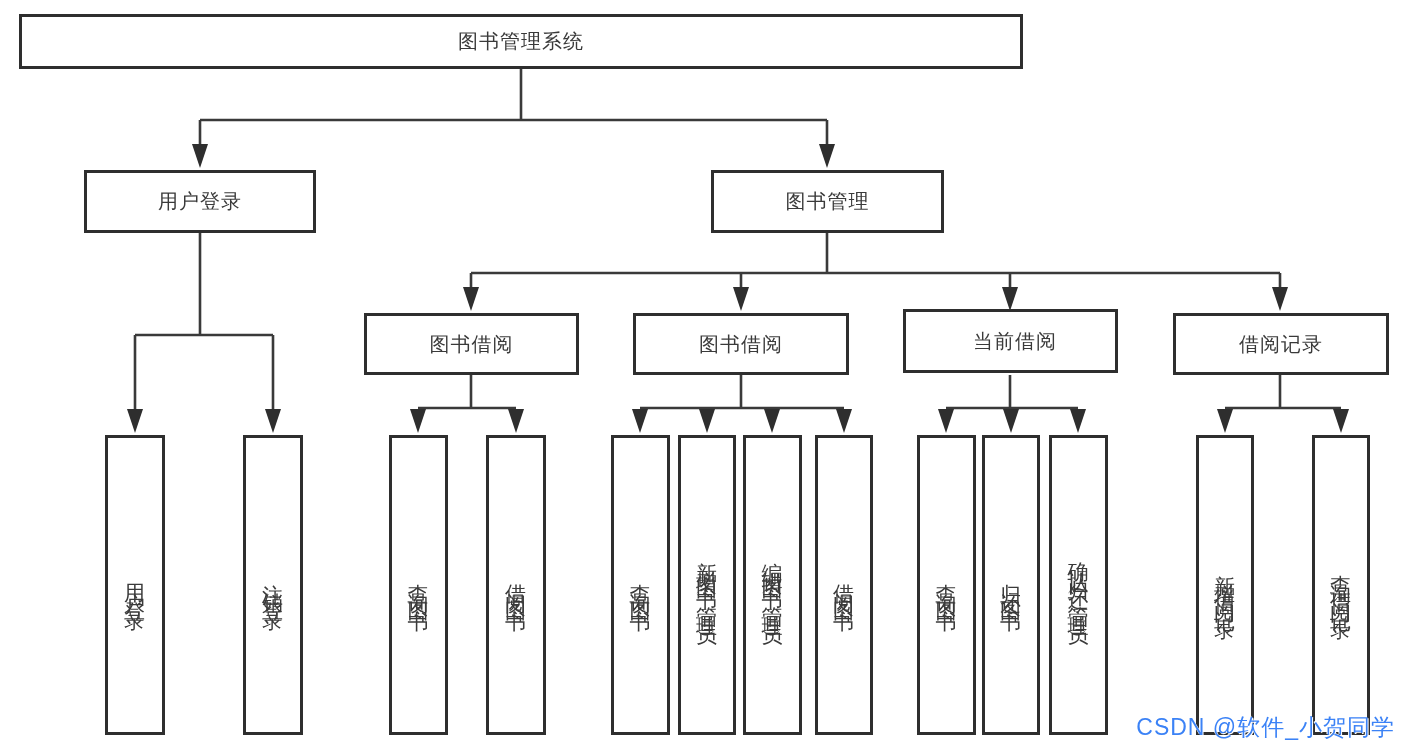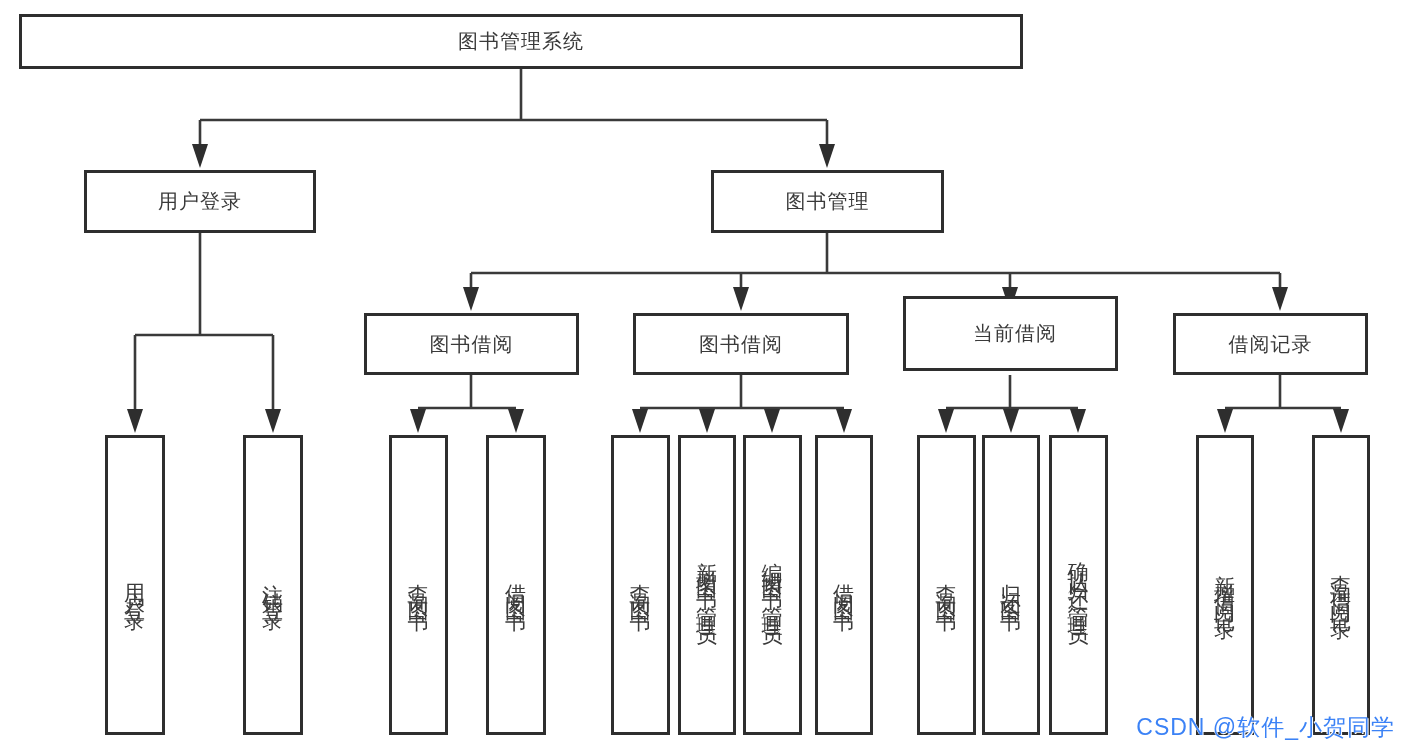--- a/index.html
+++ b/index.html
@@ -102,24 +102,24 @@
   <div class="node" style="left:711px; top:170px; width:233px; height:63px;">
     <span class="h-label">图书管理</span>
   </div>
 
   <div class="node" style="left:364px; top:313px; width:215px; height:62px;">
     <span class="h-label">图书借阅</span>
   </div>
   <div class="node" style="left:633px; top:313px; width:216px; height:62px;">
     <span class="h-label">图书借阅</span>
   </div>
-  <div class="node" style="left:903px; top:296px; width:215px; height:75px;padding-left:9px;">
+  <div class="node" style="left:903px; top:309px; width:215px; height:64px;padding-left:9px;">
     <span class="h-label">当前借阅</span>
   </div>
-  <div class="node" style="left:1173px; top:313px; width:195px; height:62px;">
+  <div class="node" style="left:1173px; top:313px; width:216px; height:62px;">
     <span class="h-label">借阅记录</span>
   </div>
 
   <div class="node" style="left:105px; top:435px; width:60px; height:300px;">
     <span class="v-label">用户登录</span>
   </div>
   <div class="node" style="left:243px; top:435px; width:60px; height:300px;">
     <span class="v-label">注销登录</span>
   </div>
 

